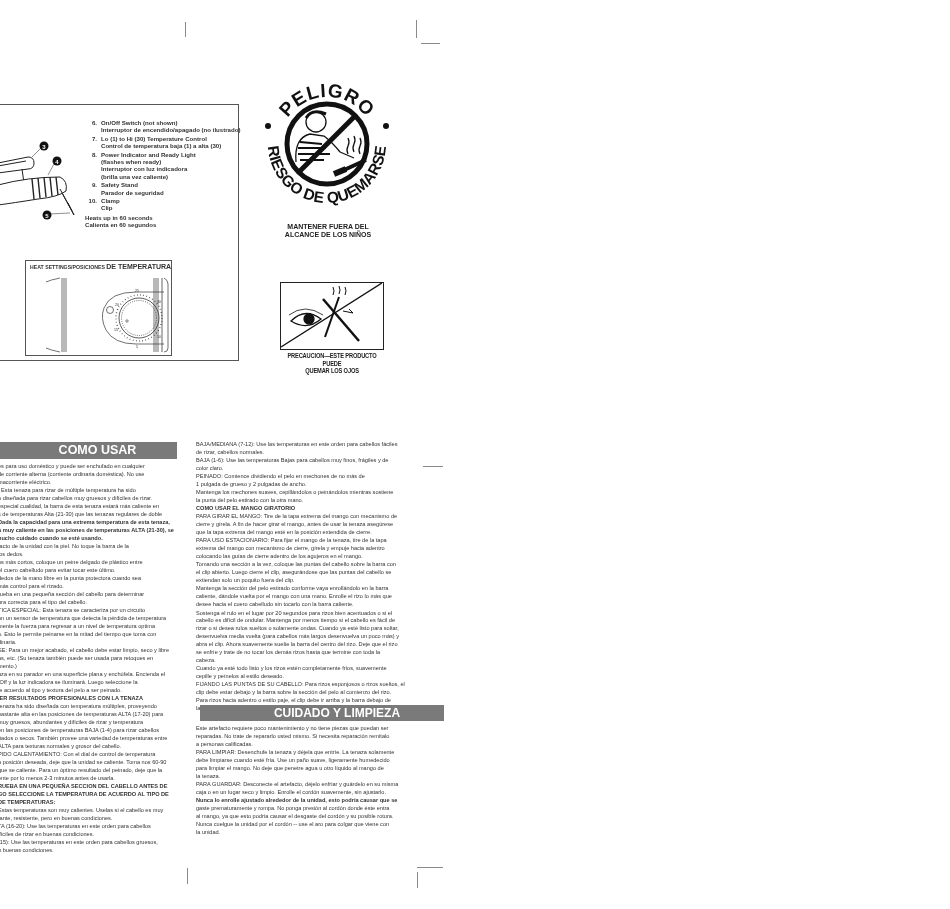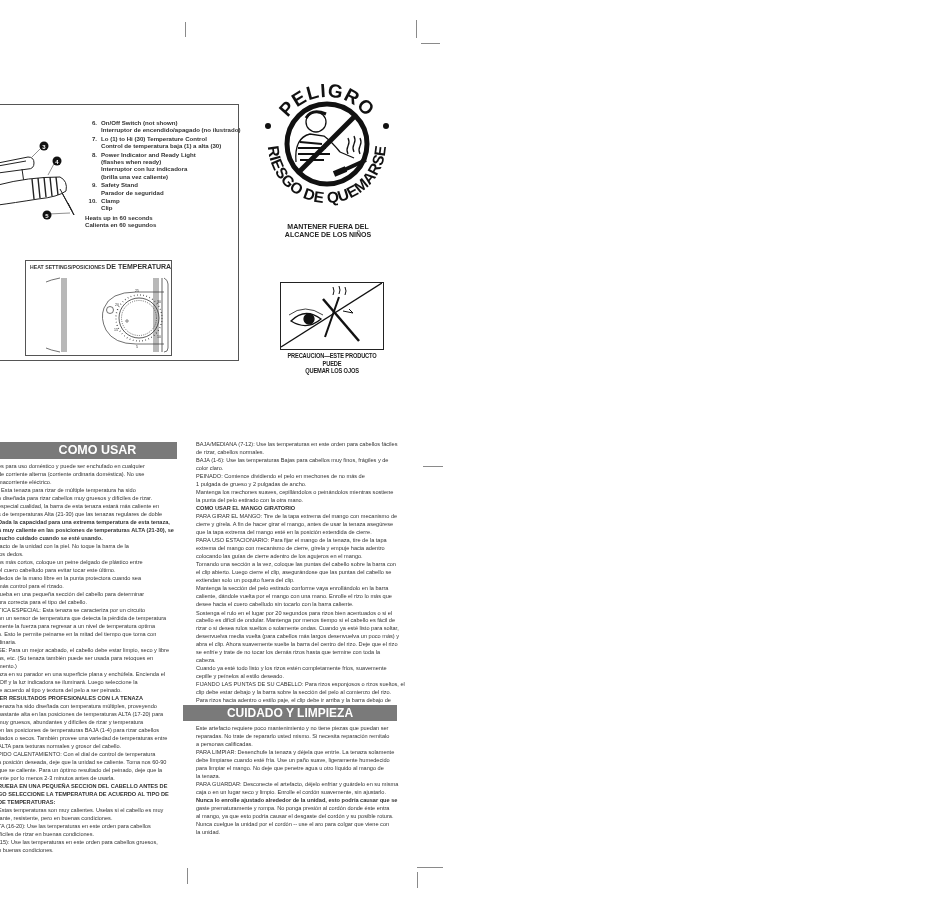--- a/index.html
+++ b/index.html
@@ -23,21 +23,21 @@
   .dial-svg { position:absolute; left:0; top:11px; }
 
   .peligro { position:absolute; left:254px; top:82px; }
   .mantener { position:absolute; left:258px; top:223px; width:140px; text-align:center; font-size:7px; font-weight:bold; line-height:8px; color:#222; }
 
   .precaucion-box { position:absolute; left:280px; top:282px; width:104px; height:68px; border:1.5px solid #222; box-sizing:border-box; }
   .precaucion-text { position:absolute; left:268px; top:352px; width:128px; text-align:center; font-size:7.3px; font-weight:bold; line-height:7.5px; color:#222; transform:scaleX(0.78); transform-origin:center; letter-spacing:-0.2px; }
 
   .section-bar { position:absolute; background:#7a7a7a; color:#fff; font-weight:bold; text-align:center; }
   .como-bar { left:-2px; top:442px; width:179px; height:17px; font-size:12.5px; line-height:17px; padding-left:20px; box-sizing:border-box; }
-  .cuidado-bar { left:183px; top:705px; width:214px; height:16px; font-size:12px; line-height:16px; }
+  .cuidado-bar { left:200px; top:705px; width:214px; height:16px; font-size:12px; line-height:16px;padding-left:30px; }
 
   .col { position:absolute; font-size:5.6px; line-height:6.95px; color:#333; }
   .col p { margin:0 0 1px 0; white-space:nowrap; }
   .col .b { font-weight:bold; }
   .col-left { left:-2px; top:463px; width:178px; overflow:hidden; }
   .col-right { left:196px; top:441px; width:214px; }
   .col-right2 { left:196px; top:725px; width:214px; }
 </style>
 </head>
 <body>

